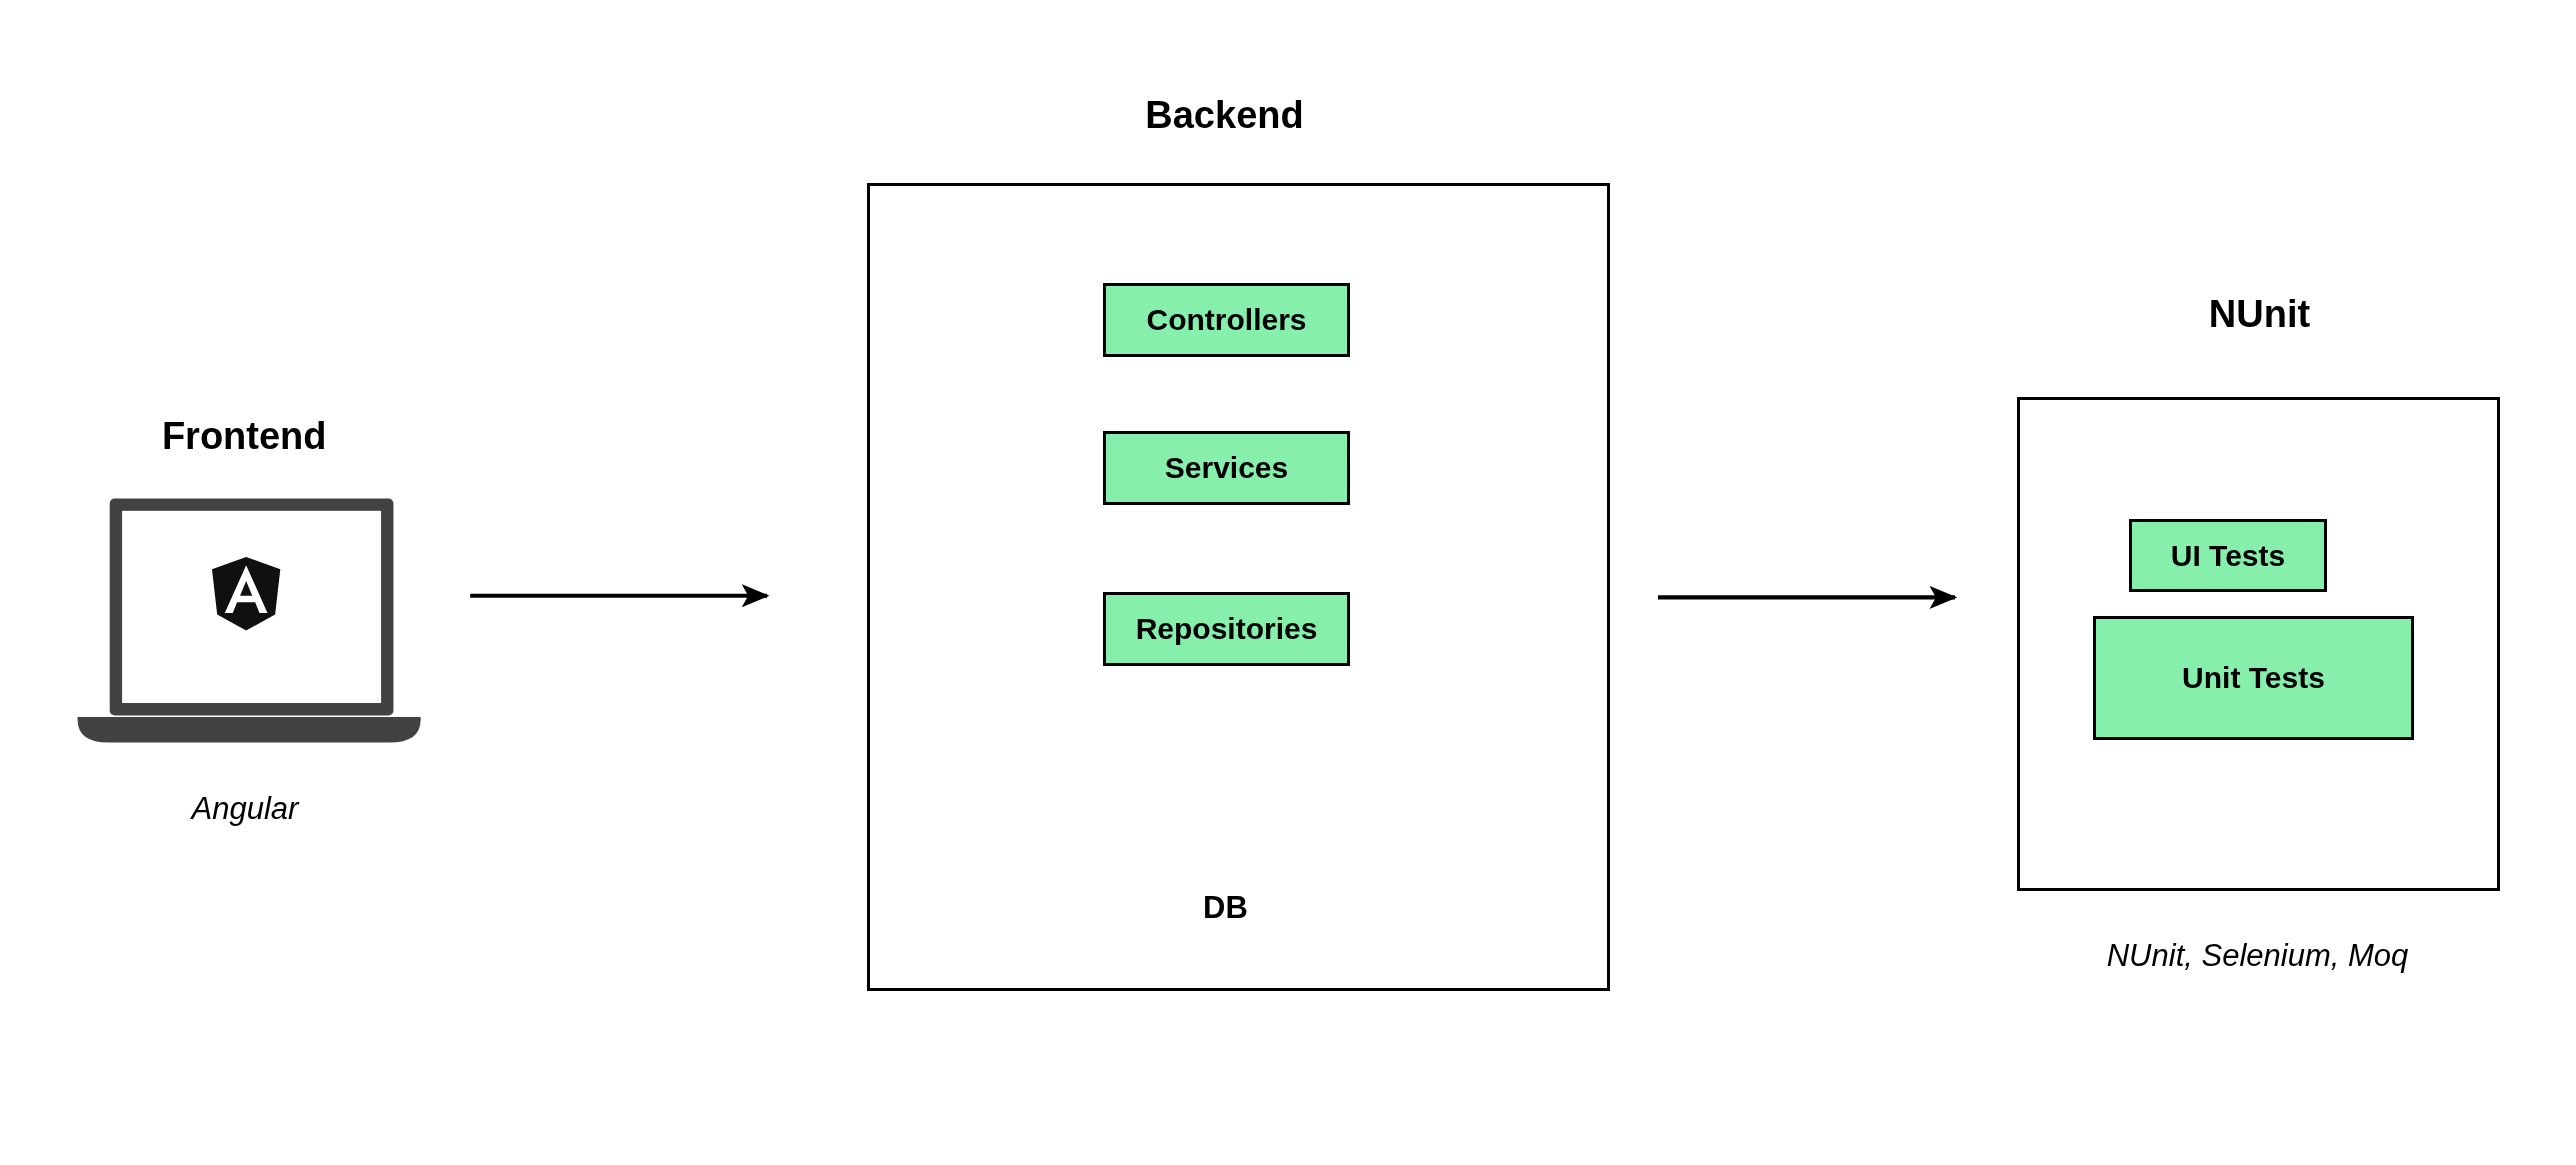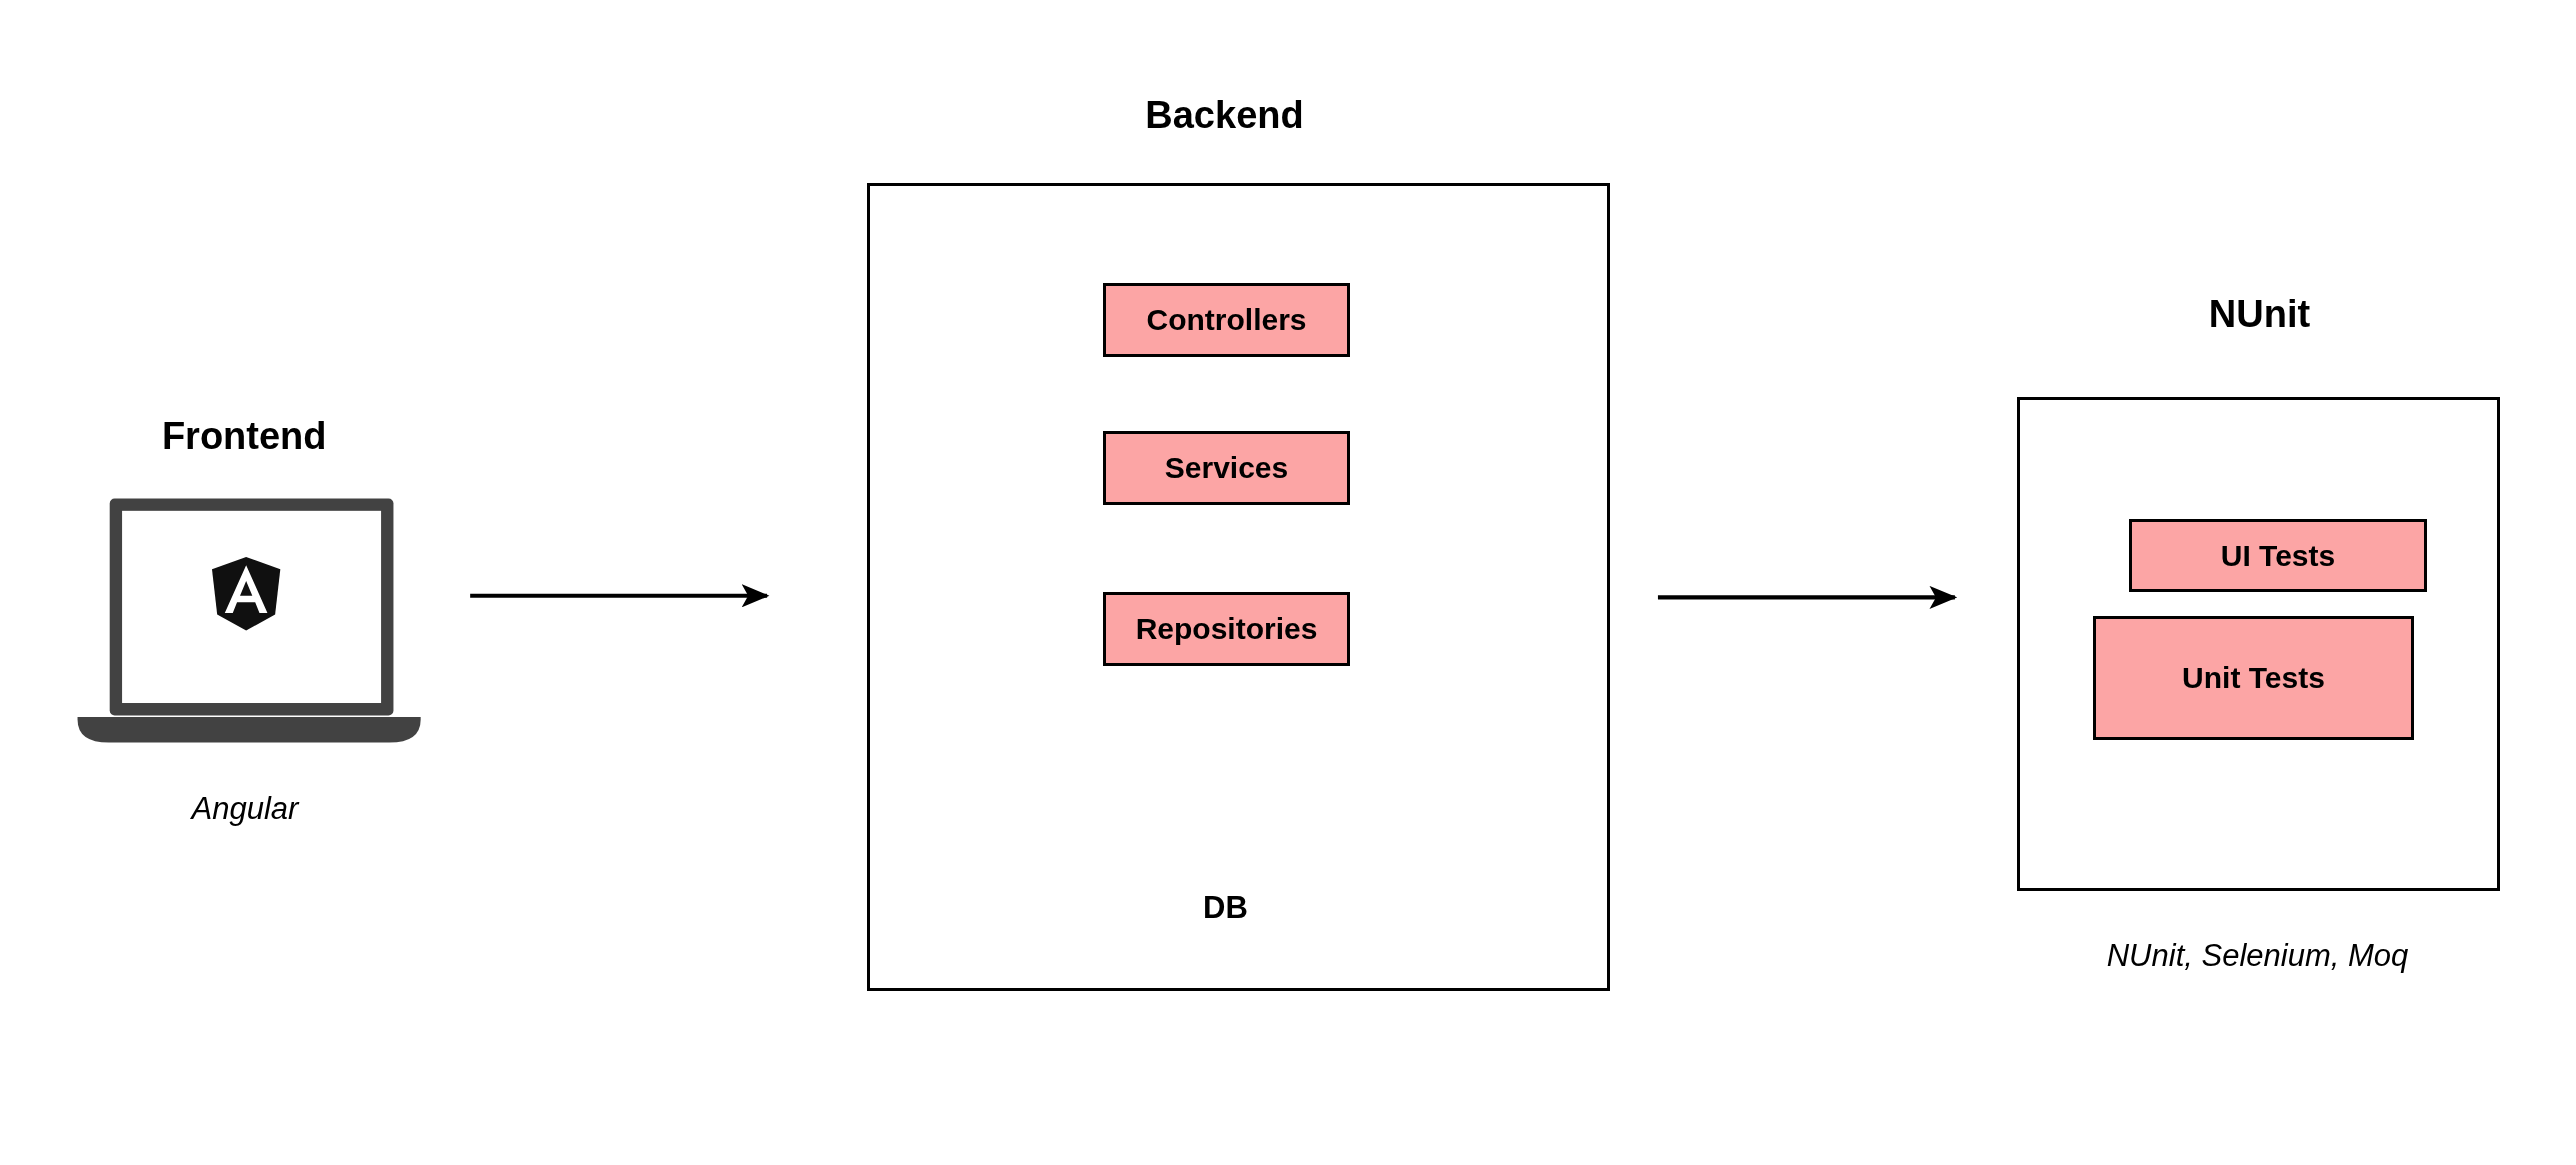--- a/index.html
+++ b/index.html
@@ -33,21 +33,21 @@
   }
   .caption {
     font-size: 31px;
     font-style: italic;
     line-height: 35px;
   }
   .node-box {
     position: absolute;
     z-index: 2;
     border: 3.3px solid #000000;
-    background: #fca5a5;
+    background: #86efac;
     display: flex;
     align-items: center;
     justify-content: center;
     font-size: 30px;
     font-weight: bold;
     color: #000000;
     white-space: nowrap;
   }
   .group-box {
     position: absolute;
@@ -122,20 +122,20 @@
 
   <div class="node-box" style="left:1103px; top:431px; width:247px; height:74px;">Services</div>
 
   <div class="db-label" style="left:1143px; top:890px;">DB</div>
 
 
   <div class="label heading" style="left:2012px; top:294px; width:495px;">NUnit</div>
 
   <div class="group-box" style="left:2017px; top:397px; width:483px; height:494px;"></div>
 
-  <div class="node-box" style="left:2129px; top:519px; width:298px; height:73px;">UI Tests</div>
+  <div class="node-box" style="left:2129px; top:519px; width:198px; height:73px;">UI Tests</div>
 
   <div class="node-box" style="left:2093px; top:616px; width:321px; height:124px;">Unit Tests</div>
 
   <div class="label caption" style="left:2010px; top:938px; width:495px;">NUnit, Selenium, Moq</div>
 
 </div>
 
 
 </body></html>

